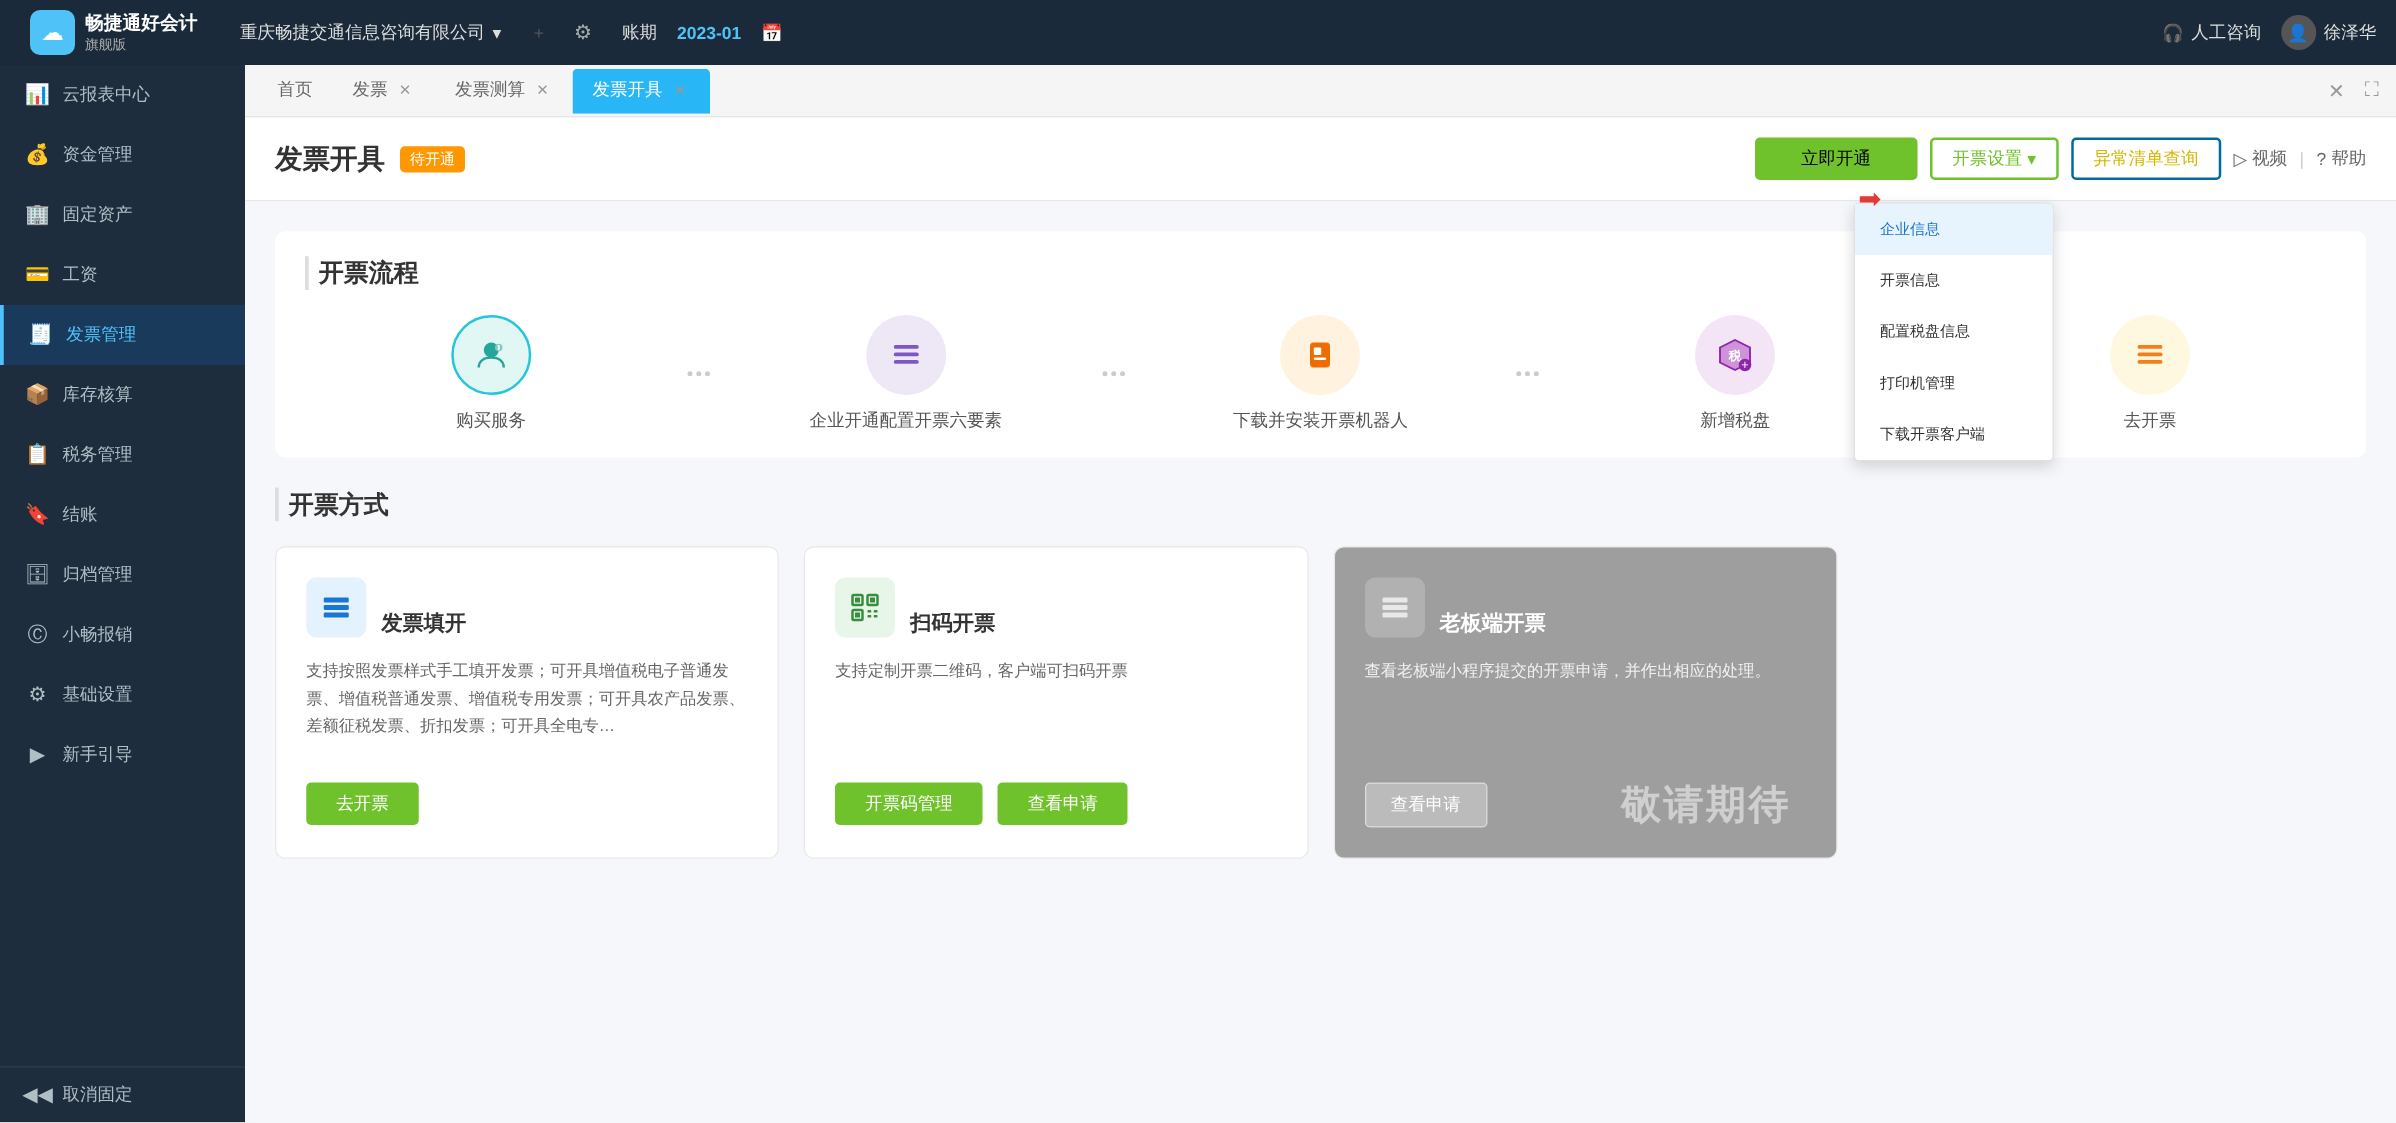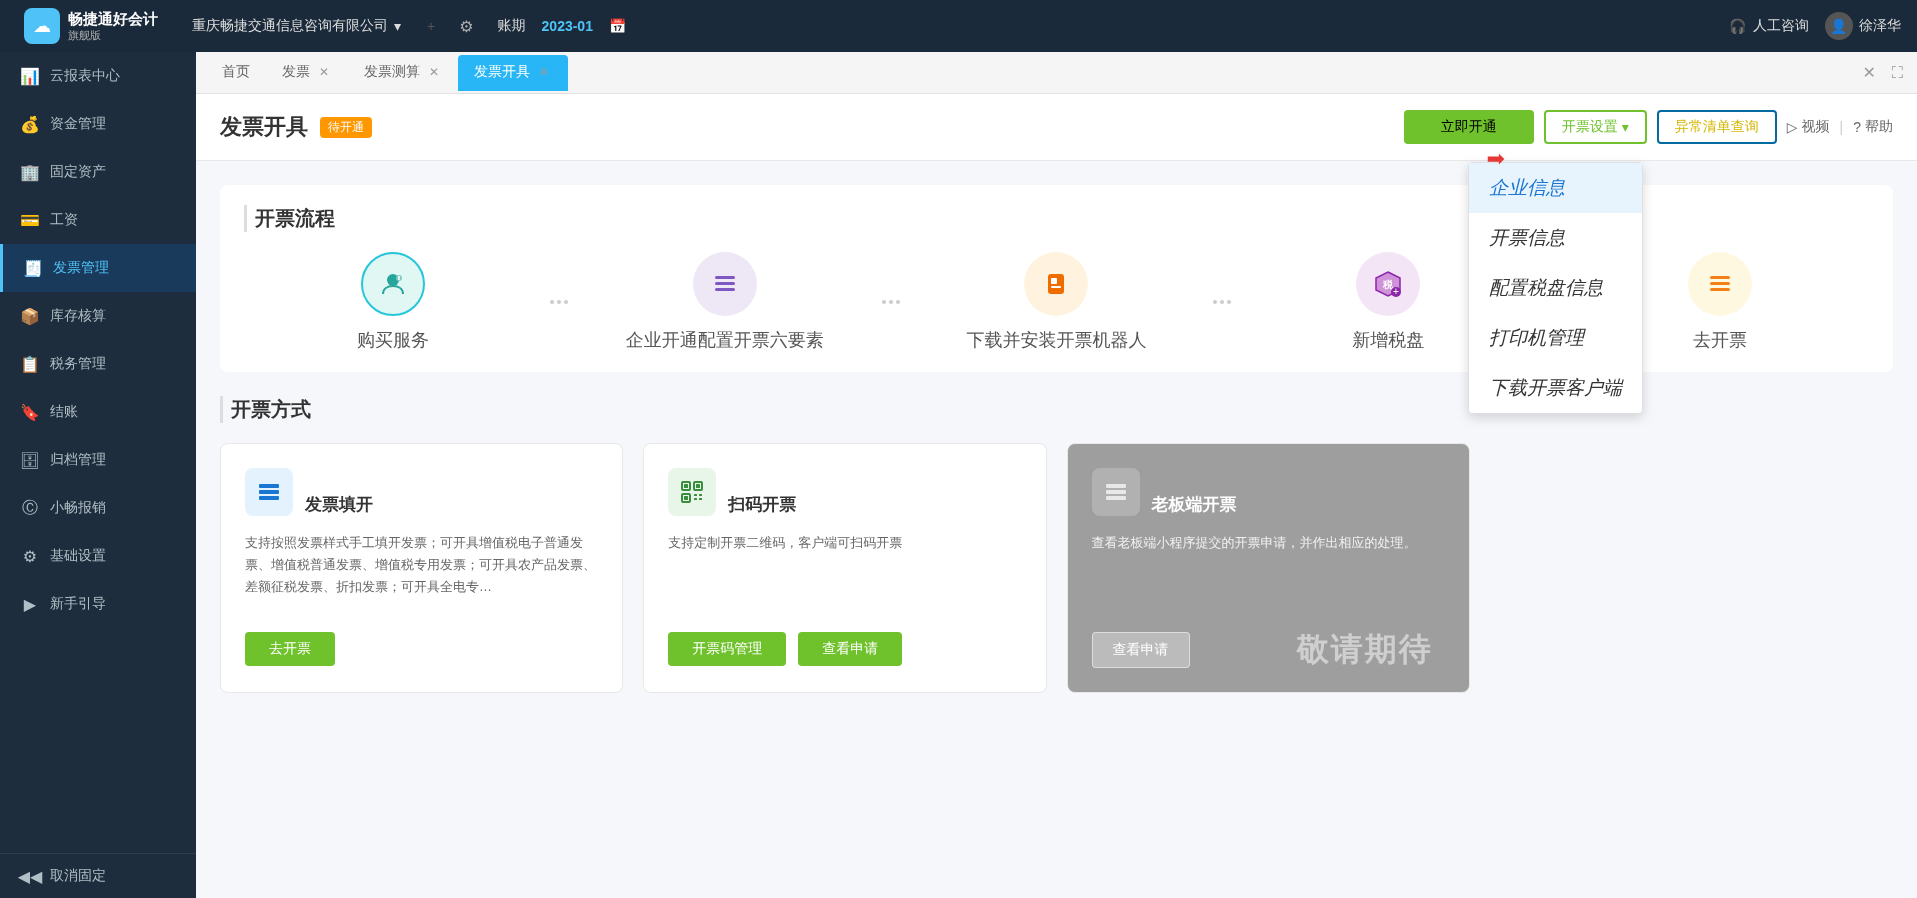--- a/index.html
+++ b/index.html
@@ -51,37 +51,37 @@
     .page-title { font-size: 22px; font-weight: bold; color: #333; }
     .status-badge { background: #ff9800; color: white; font-size: 12px; padding: 2px 8px; border-radius: 4px; }
     .page-actions { display: flex; align-items: center; gap: 10px; position: relative; }
     .btn-green { background: #6fc22b; color: #000000; border: none; padding: 8px 37px; border-radius: 4px; font-size: 14px; cursor: pointer; font-family: Liberation Mono, monospace; }
     .btn-outline-green { background: white; color: #6fc22b; border: 2px solid #6fc22b; padding: 6px 16px; border-radius: 4px; font-size: 14px; cursor: pointer; font-family: inherit; display: flex; align-items: center; gap: 4px; }
     .btn-outline-yellow { background: white; color: #d4b700; border: 2px solid #0369a1; padding: 6px 16px; border-radius: 4px; font-size: 14px; cursor: pointer; font-family: inherit; }
     .btn-text { background: none; border: none; color: #666; font-size: 14px; cursor: pointer; display: flex; align-items: center; gap: 4px; font-family: inherit; }
 
     
     .dropdown-menu { position: absolute; top: 100%; right: 0; background: white; border: 1px solid #e0e0e0; border-radius: 4px; box-shadow: 0 4px 12px rgba(0,0,0,0.15); z-index: 100; min-width: 160px; margin-top: 4px; }
-    .dropdown-item { padding: 12px 20px; font-size: 19px; color: #333; cursor: pointer; white-space: nowrap; font-style: italic; }
+    .dropdown-item { padding: 12px 20px; font-size: 12px; color: #333; cursor: pointer; white-space: nowrap; }
     .dropdown-item.highlighted { background: #e8f4fd; color: #1976d2; }
 
     
     .body-content { padding: 24px; }
     .section-title { font-size: 20px; font-weight: bold; color: #333; margin-bottom: 20px; padding-left: 8px; border-left: 3px solid #ddd; }
 
     
     .flow-steps { display: flex; align-items: center; gap: 0; margin-bottom: 32px; background: white; padding: 24px; border-radius: 8px; }
     .flow-step { display: flex; flex-direction: column; align-items: center; gap: 12px; flex: 1; }
     .step-icon { width: 64px; height: 64px; border-radius: 50%; display: flex; align-items: center; justify-content: center; font-size: 28px; }
     .step-icon.teal { background: #e0f7f4; color: #26a69a; }
     .step-icon.purple { background: #ede7f6; color: #7e57c2; }
     .step-icon.orange { background: #fff3e0; color: #ef6c00; }
     .step-icon.violet { background: #f3e5f5; color: #8e24aa; }
     .step-icon.light-orange { background: #fff8e1; color: #f57f17; }
-    .step-label { font-size: 18px; color: #555; }
+    .step-label { font-size: 14px; color: #555; }
     .flow-connector { display: flex; align-items: center; gap: 4px; padding: 0 8px; }
     .connector-dots { display: flex; gap: 3px; }
     .connector-dot { width: 4px; height: 4px; background: #ccc; border-radius: 50%; }
 
     
     .methods-grid { display: grid; grid-template-columns: repeat(4, 1fr); gap: 20px; }
     .method-card { background: white; border-radius: 8px; padding: 24px; border: 1px solid #e8e8e8; }
     .method-card.disabled { background: #9e9e9e; position: relative; overflow: hidden; }
     .method-header { display: flex; align-items: flex-end; gap: 12px; margin-bottom: 16px; }
     .method-icon { width: 48px; height: 48px; border-radius: 8px; display: flex; align-items: center; justify-content: center; font-size: 24px; }

